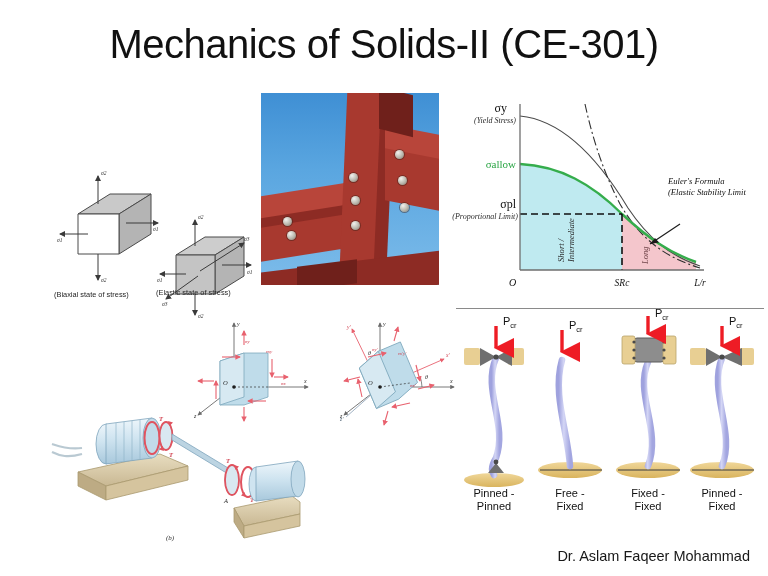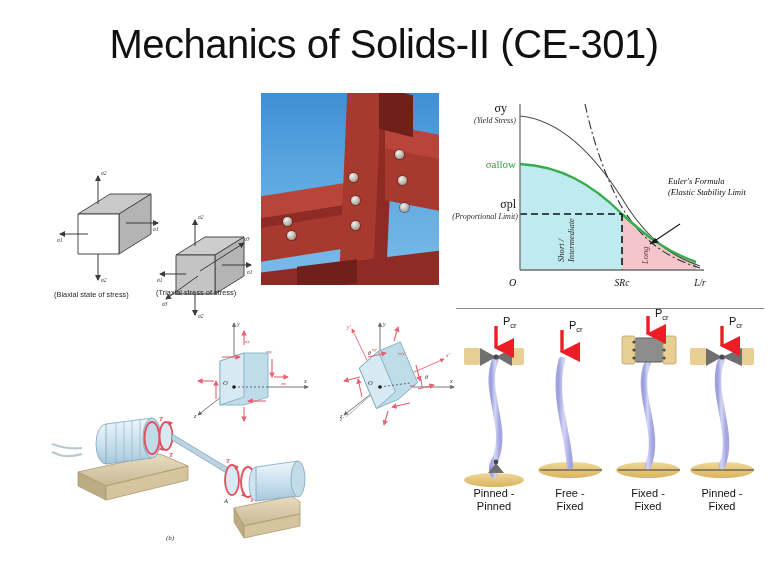--- a/index.html
+++ b/index.html
@@ -99,21 +99,21 @@
         <line x1="152" y1="113" x2="196" y2="85"></line>
         <line x1="150" y1="118" x2="118" y2="141"></line>
       </g>
       <text class="lbl" x="150" y="61" font-size="5.5" fill="#333">σ2</text>
       <text class="lbl" x="150" y="160" font-size="5.5" fill="#333">σ2</text>
       <text class="lbl" x="109" y="124" font-size="5.5" fill="#333">σ1</text>
       <text class="lbl" x="199" y="116" font-size="5.5" fill="#333">σ1</text>
       <text class="lbl" x="196" y="83" font-size="5.5" fill="#333">σ3</text>
       <text class="lbl" x="114" y="148" font-size="5.5" fill="#333">σ3</text>
     </svg>
-    <div style="position:absolute; left:108px; top:130px; font-size:7.4px; color:#262626; white-space:nowrap;">(Triaxial stress of stress)</div>
+    <div style="position:absolute; left:108px; top:130px; font-size:7.4px; color:#262626; white-space:nowrap;">(Elastic state of stress)</div>
   </div>
 
   <div class="fig" id="photo">
 
     <div class="beam lt" style="left:-6px; top:96px; width:104px; height:26px; transform:skewY(-9deg);"></div>
     <div class="beam dk" style="left:-6px; top:118px; width:104px; height:13px; transform:skewY(-9deg);"></div>
     <div class="beam" style="left:-6px; top:128px; width:96px; height:34px; transform:skewY(-9deg);"></div>
 
     <div class="beam" style="left:82px; top:-10px; width:40px; height:215px; transform:skewX(-2.5deg);"></div>
     <div class="beam dk" style="left:116px; top:-10px; width:13px; height:215px; transform:skewX(-2.5deg);"></div>
@@ -416,14 +416,15 @@
         <path d="M286,40 L266,49 L286,58 Z" fill="#6f6f6f"></path>
         <circle cx="266" cy="49" r="2.6" fill="#4a4a4a"></circle>
         <line x1="266" y1="18" x2="266" y2="38" stroke="#ee1c25" stroke-width="3.4" marker-end="url(#load)"></line>
         <text x="273" y="17" font-size="11" font-family="Liberation Sans, sans-serif" fill="#111">P<tspan font-size="7.5" dy="3">cr</tspan></text>
       </g>
       <text x="266" y="189" font-size="11" text-anchor="middle" font-family="Liberation Sans, sans-serif" fill="#111">Pinned -</text>
       <text x="266" y="202" font-size="11" text-anchor="middle" font-family="Liberation Sans, sans-serif" fill="#111">Fixed</text>
     </svg>
   </div>
 
+  <div class="footer">Dr. Aslam Faqeer Mohammad</div>
 
 </div>
 
 </body></html>

